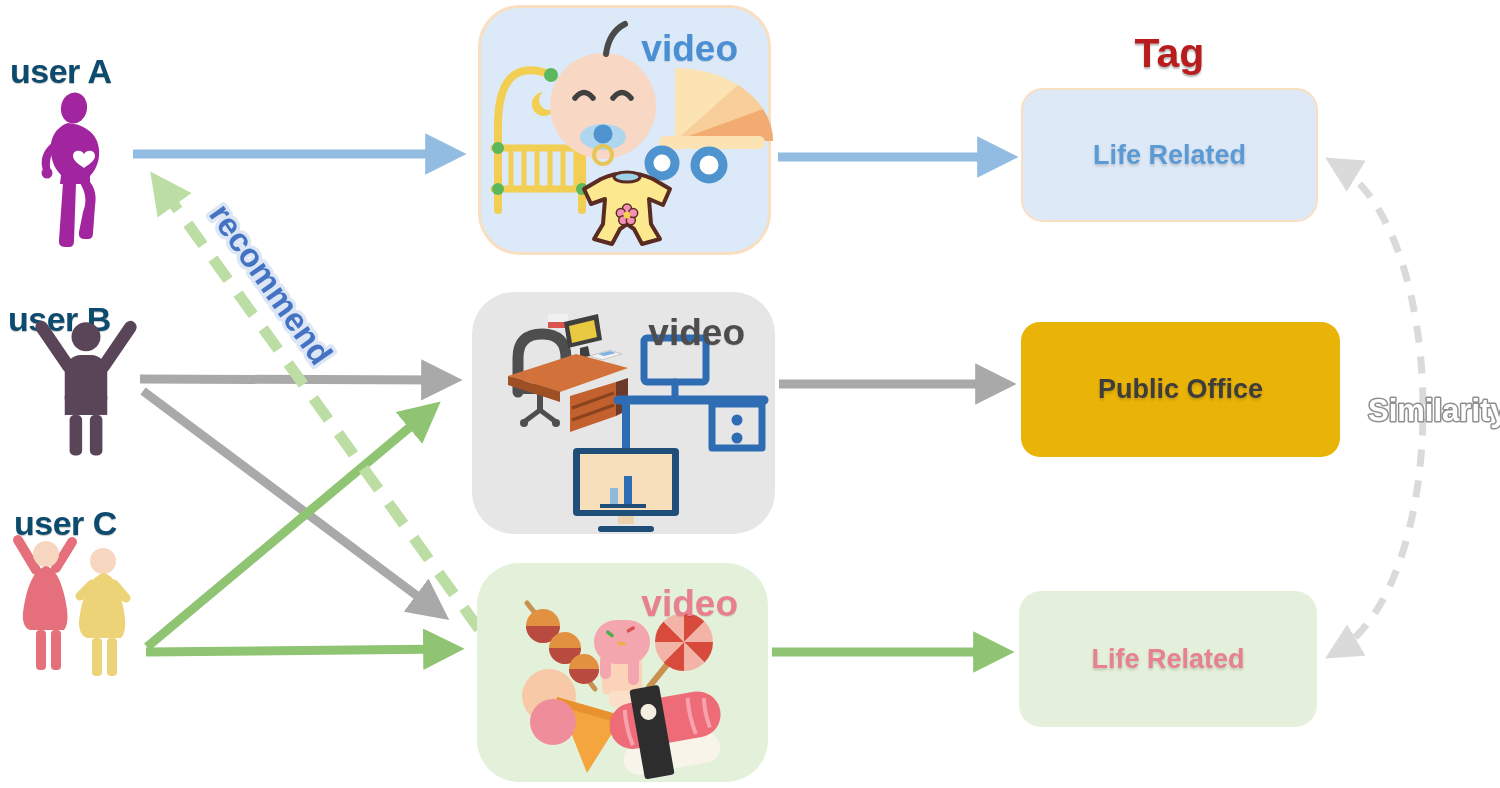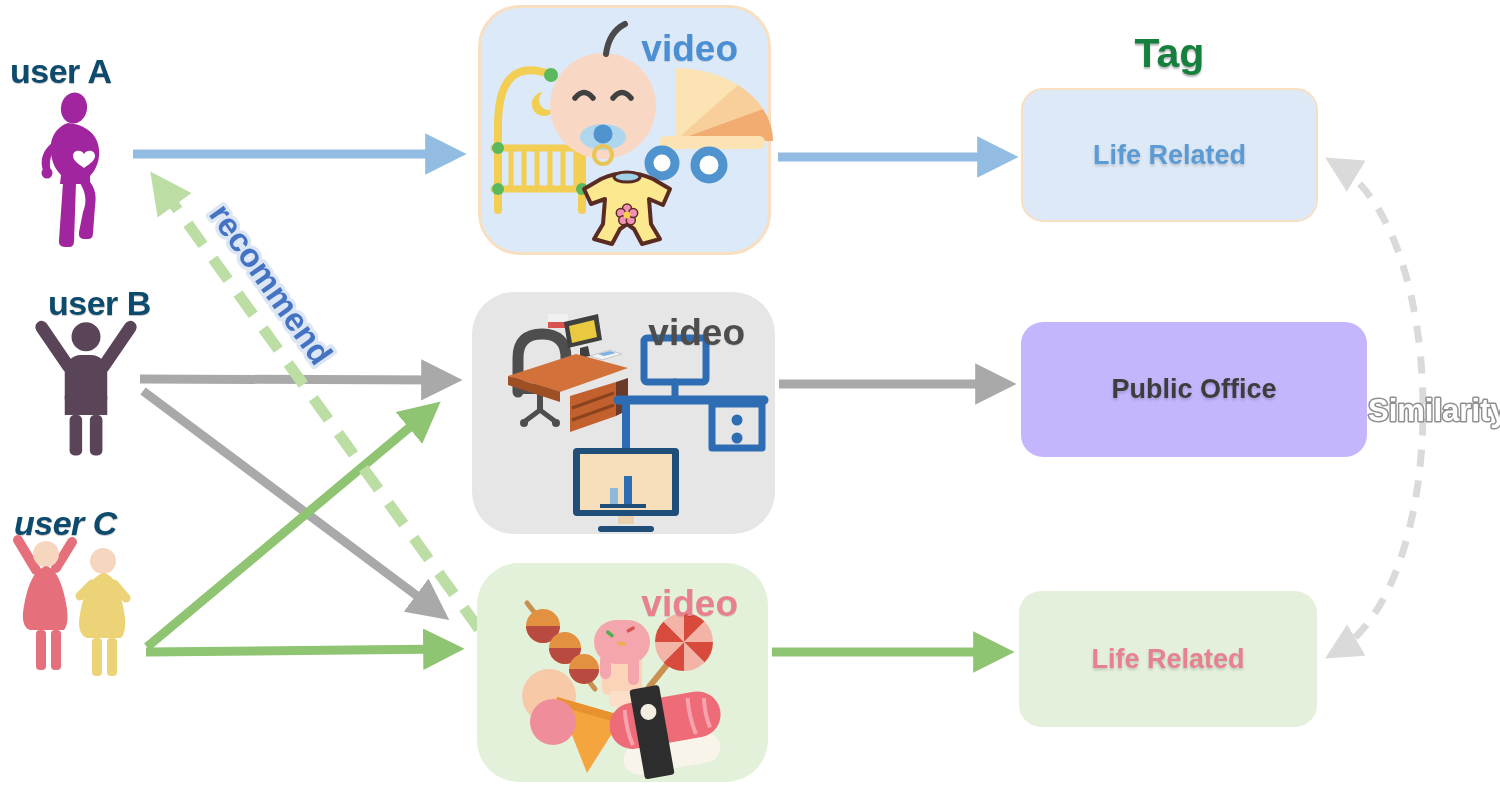--- a/index.html
+++ b/index.html
@@ -16,26 +16,26 @@
   .card-office { left:472px; top:292px; width:303px; height:242px; background:#e6e6e6; }
   .card-food   { left:477px; top:563px; width:291px; height:219px; background:#e3f0da; }
   .vlabel { position:absolute; top:20px; right:30px; font-size:37px; font-weight:bold;
             text-shadow:0 1px 1px rgba(0,0,0,0.12);margin-left:36px; }
   .card-baby .vlabel { color:#4a8fd4; }
   .card-office .vlabel { color:#4d4d4d; }
   .card-food .vlabel { color:#e8808e; }
   .card-svg { position:absolute; left:0; top:0; }
 
   .tag-header { position:absolute; left:1021px; top:30px; width:297px; text-align:center;
-                font-size:41px; font-weight:bold; color:#15803d; text-shadow:0 2px 2px rgba(0,0,0,0.3); }
+                font-size:41px; font-weight:bold; color:#b91c1c; text-shadow:0 2px 2px rgba(0,0,0,0.3); }
   .tag-card { position:absolute; border-radius:22px; box-sizing:border-box;
               display:flex; align-items:center; justify-content:center;
               font-size:27px; font-weight:bold; text-shadow:0 2px 3px rgba(0,0,0,0.18); }
   .tag-blue  { left:1021px; top:88px;  width:297px; height:134px; background:#dee9f7; border:2px solid #f8dfc2; color:#5b9bd5; }
-  .tag-gray  { left:1021px; top:322px; width:346px; height:135px; background:#c4b5fd; color:#3d3d3d; }
+  .tag-gray  { left:1021px; top:322px; width:319px; height:135px; background:#eab308; color:#3d3d3d;border-radius:19px; }
   .tag-green { left:1019px; top:591px; width:298px; height:136px; background:#e5f0dc; color:#e8818f; }
 
   .ar { fill:none; }
   .ar-blue  { stroke:#92bce2; stroke-width:9; }
   .ar-gray  { stroke:#a9a9a9; stroke-width:9; }
   .ar-green { stroke:#8fc472; stroke-width:9; }
   .ar-rec   { stroke:#bcdda4; stroke-width:11; stroke-dasharray:26 17; }
   .ar-sim   { stroke:#dadada; stroke-width:7; stroke-dasharray:17 14; }
 
   .lbl-recommend { font-family:"Liberation Sans", sans-serif; font-weight:bold; font-size:33px;
@@ -91,34 +91,34 @@
       <ellipse cx="52" cy="18" rx="13" ry="15.5" transform="rotate(10 52 18)"></ellipse>
       <path d="M46 33 C34 37 27 49 29 63 C30 73 34 80 39 85 L38 94 L68 94 L68 86 C76 78 80 64 75 51 C71 41 60 34 46 33 Z"></path>
       <path d="M35 50 C23 56 17 68 21 80 C22 84 27 85 29 82 C26 72 29 60 38 55 Z"></path>
       <circle cx="25" cy="83" r="5.5"></circle>
       <path d="M41 93 L37 150 Q36 157 43 157 L47 157 Q52 157 52 151 L54 93 Z"></path>
       <path d="M58 93 C64 103 65 112 61 122 L57 142 Q56 149 62 149 L66 149 Q71 149 71 143 L73 116 C75 104 72 97 68 92 Z"></path>
     </g>
     <path d="M62 64 c3 -5 11 -4 11 2 c0 5 -7 9 -11 12 c-4 -3 -11 -7 -11 -12 c0 -6 8 -7 11 -2 z" fill="#ffffff"></path>
   </svg>
 
-  <div class="user-label" style="left:8px; top:284px;margin-left:40px;">user B</div>
+  <div class="user-label" style="left:8px; top:300px;">user B</div>
   <svg class="abs" style="left:30px; top:314px;" width="112" height="144" viewBox="0 0 116 148">
     <g fill="#5a4458" stroke="none">
       <circle cx="58" cy="23" r="15"></circle>
       <path d="M40 54 L12 13" stroke="#5a4458" stroke-width="13" stroke-linecap="round"></path>
       <path d="M76 54 L104 13" stroke="#5a4458" stroke-width="13" stroke-linecap="round"></path>
       <rect x="36" y="42" width="44" height="62" rx="17"></rect>
       <rect x="36" y="84" width="44" height="20"></rect>
       <rect x="41" y="104" width="13" height="42" rx="5"></rect>
       <rect x="62" y="104" width="13" height="42" rx="5"></rect>
     </g>
   </svg>
 
-  <div class="user-label" style="left:14px; top:504px;font-style:italic;">user C</div>
+  <div class="user-label" style="left:14px; top:504px;">user C</div>
   <svg class="abs" style="left:8px; top:528px;" width="140" height="158" viewBox="0 0 140 158">
     <g>
       <path d="M28 42 L10 12" stroke="#e5707c" stroke-width="10" stroke-linecap="round" fill="none"></path>
       <path d="M48 40 L64 14" stroke="#e5707c" stroke-width="10" stroke-linecap="round" fill="none"></path>
       <circle cx="38" cy="26" r="13" fill="#f7d6c0"></circle>
       <path d="M38 38 C26 42 20 56 16 78 C13 92 16 100 22 102 L56 102 C61 96 60 84 57 70 C53 52 47 40 38 38 Z" fill="#e5707c"></path>
       <rect x="28" y="102" width="10" height="40" rx="4" fill="#e5707c"></rect>
       <rect x="43" y="102" width="10" height="40" rx="4" fill="#e5707c"></rect>
     </g>
     <g>

